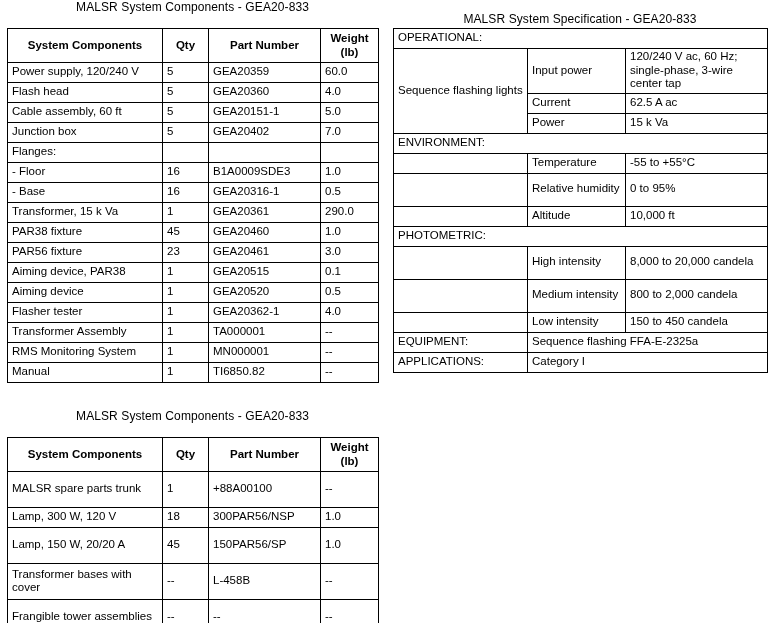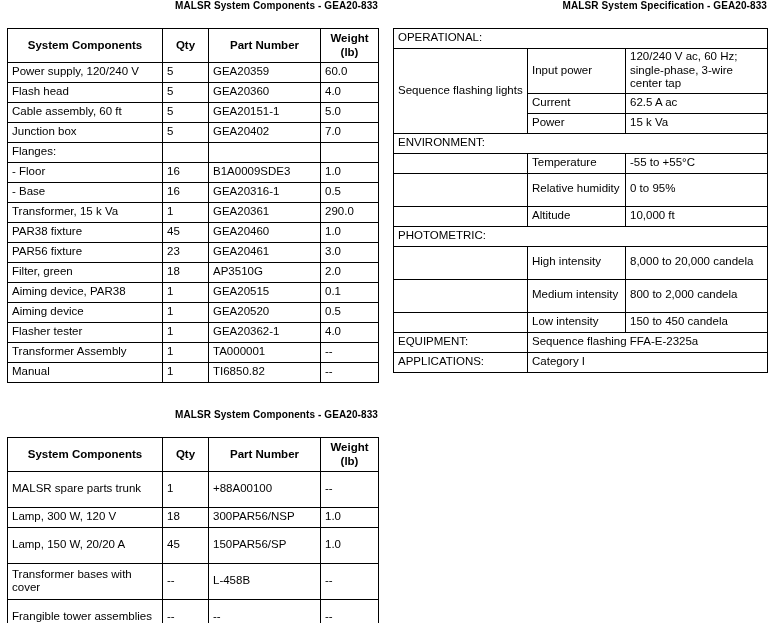--- a/index.html
+++ b/index.html
@@ -13,23 +13,23 @@
     position: relative;
     overflow: hidden;
     font-family: "Liberation Sans", sans-serif;
     color: #000000;
     -webkit-font-smoothing: antialiased;
   }
 
   .panel { position: absolute; }
 
   .table-title {
-    font-size: 10px;
-    font-weight: bold;
-    text-align: right;
+    font-size: 12px;
+    font-weight: normal;
+    text-align: center;
     letter-spacing: 0.1px;
     white-space: nowrap;
   }
 
   table.grid {
     border-collapse: collapse;
     table-layout: fixed;
     font-size: 11.5px;
     background: #fff;
   }
@@ -67,21 +67,21 @@
   .row-norm td { height: 16px; }
 
   
   #specification { left: 393px; top: 28px; }
   #specification table { width: 374px; }
   .col-s1 { width: 134px; }
   .col-s2 { width: 98px; }
   .col-s3 { width: 142px; }
 
   .title-top-left { left: 7px; top: 0px; width: 371px; }
-  .title-top-right { left: 393px; top: 0px; width: 374px; }
+  .title-top-right { left: 393px; top: 12px; width: 374px; }
   .title-bottom-left { left: 7px; top: 409px; width: 371px; }
 </style>
 </head>
 <body>
 
 <div class="panel table-title title-top-left">MALSR System Components - GEA20-833</div>
 
 <div class="panel table-title title-top-right">MALSR System Specification - GEA20-833</div>
 
 <div class="panel table-title title-bottom-left">MALSR System Components - GEA20-833</div>
@@ -160,26 +160,20 @@
           <td class="">GEA20460</td>
           <td class="c-center">1.0</td>
         </tr>
         <tr class="row-norm">
           <td class="">PAR56 fixture</td>
           <td class="c-center">23</td>
           <td class="">GEA20461</td>
           <td class="c-center">3.0</td>
         </tr>
         <tr class="row-norm">
-          <td class="">Filter, green</td>
-          <td class="c-center">18</td>
-          <td class="">AP3510G</td>
-          <td class="c-center">2.0</td>
-        </tr>
-        <tr class="row-norm">
           <td class="">Aiming device, PAR38</td>
           <td class="c-center">1</td>
           <td class="">GEA20515</td>
           <td class="c-center">0.1</td>
         </tr>
         <tr class="row-norm">
           <td class="">Aiming device</td>
           <td class="c-center">1</td>
           <td class="">GEA20520</td>
           <td class="c-center">0.5</td>
@@ -187,20 +181,26 @@
         <tr class="row-norm">
           <td class="">Flasher tester</td>
           <td class="c-center">1</td>
           <td class="">GEA20362-1</td>
           <td class="c-center">4.0</td>
         </tr>
         <tr class="row-norm">
           <td class="">Transformer Assembly</td>
           <td class="c-center">1</td>
           <td class="">TA000001</td>
+          <td class="c-center">--</td>
+        </tr>
+        <tr class="row-norm">
+          <td class="">RMS Monitoring System</td>
+          <td class="c-center">1</td>
+          <td class="">MN000001</td>
           <td class="c-center">--</td>
         </tr>
         <tr class="row-norm">
           <td class="">Manual</td>
           <td class="c-center">1</td>
           <td class="">TI6850.82</td>
           <td class="c-center">--</td>
         </tr>
       </tbody>
   </table>

